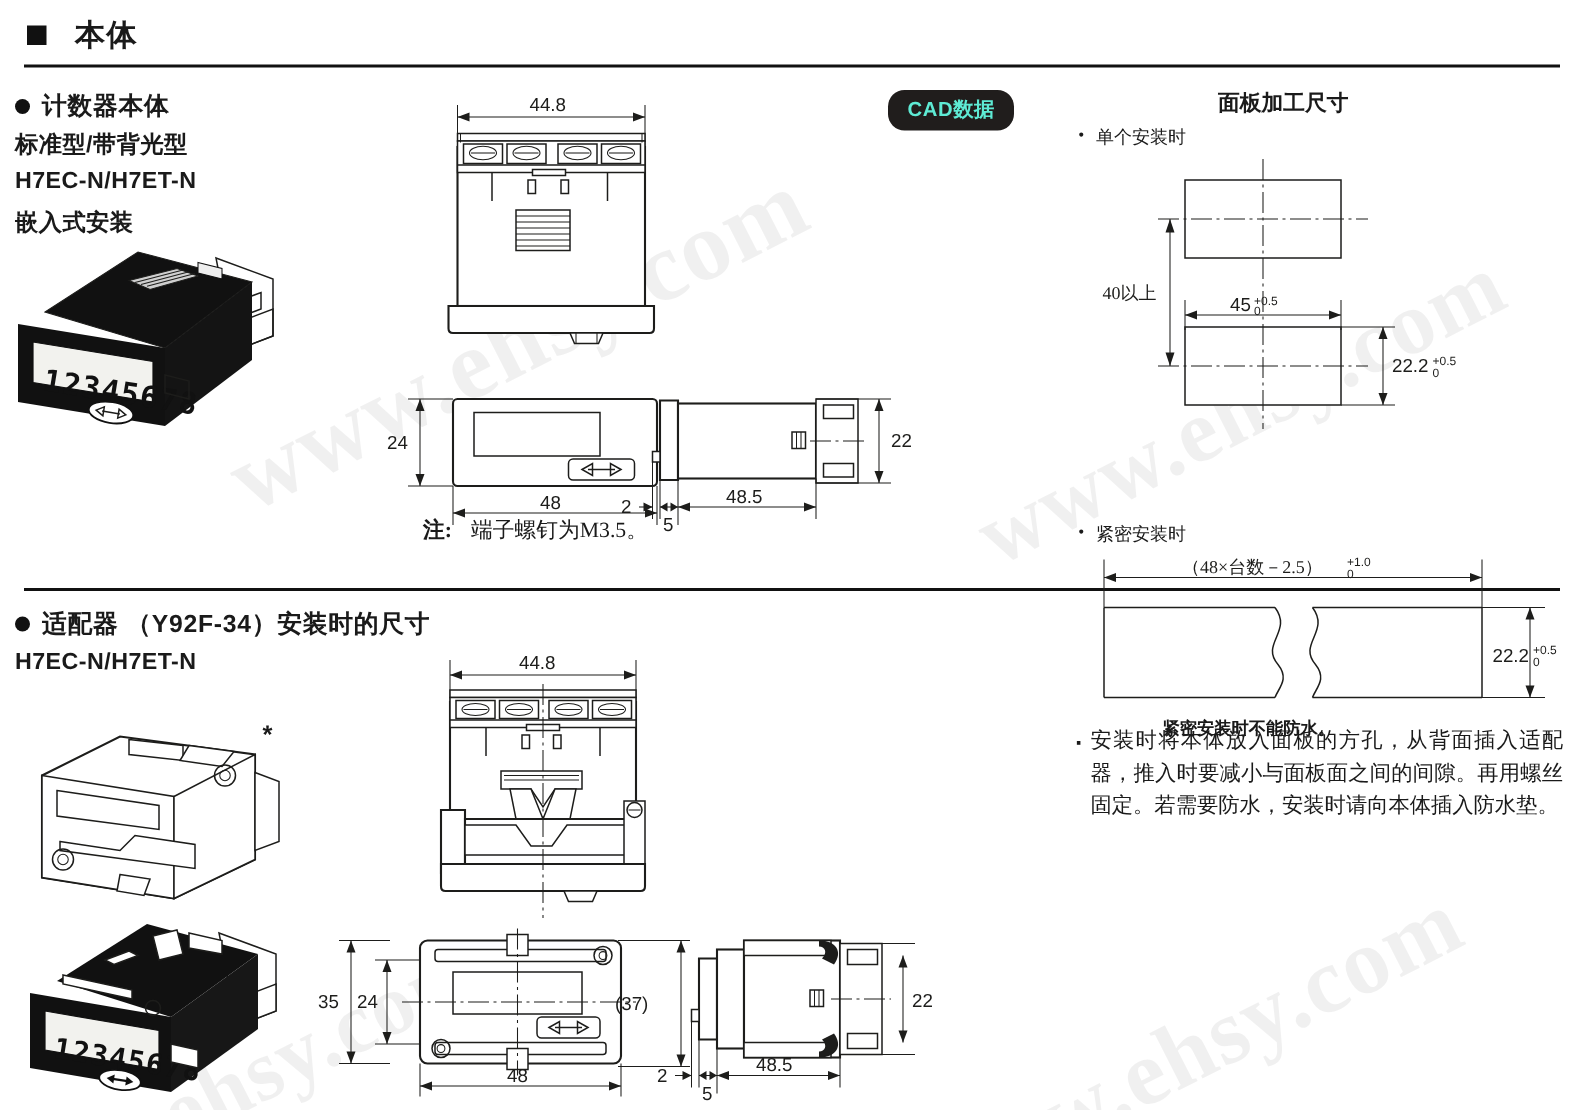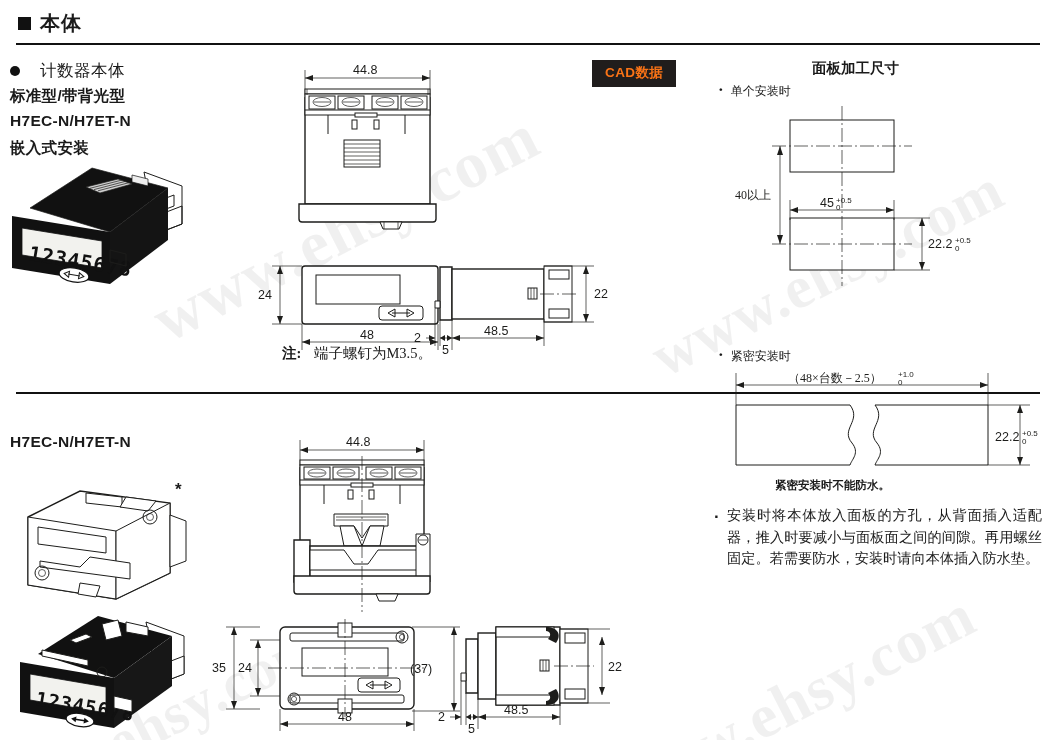--- a/index.html
+++ b/index.html
@@ -17,52 +17,52 @@
     font-weight:700;white-space:nowrap;pointer-events:none;
     transform-origin:left top;letter-spacing:1px;
   }
   .wm1{left:140px;top:290px;font-size:66px;transform:rotate(-27deg);}
   .wm2{left:640px;top:330px;font-size:60px;transform:rotate(-27deg);}
   .wm3{left:600px;top:760px;font-size:62px;transform:rotate(-27deg);}
   .wm4{left:-30px;top:780px;font-size:58px;transform:rotate(-27deg);}
 
   
   .sq-head{position:absolute;left:18px;top:10px;font-size:20px;font-weight:700;
-           letter-spacing:1px;display:flex;align-items:center;gap:9px;}
+           letter-spacing:1px;display:flex;align-items:center;gap:19px;}
   .sq-mark{width:13px;height:13px;background:#111;display:inline-block;}
   .rule{position:absolute;background:#111;}
   .rule-top{left:16px;top:43px;width:1024px;height:2.4px;}
   .rule-mid{left:16px;top:392px;width:1024px;height:2.4px;}
 
-  .dot-head{position:absolute;font-size:16.5px;font-weight:400;display:flex;
-            align-items:center;gap:20px;letter-spacing:.5px;}
+  .dot-head{position:absolute;font-size:16.5px;font-weight:700;display:flex;
+            align-items:center;gap:8px;letter-spacing:.5px;}
   .dot{width:10px;height:10px;border-radius:50%;background:#111;display:inline-block;}
   .sub-line{position:absolute;font-size:15.5px;font-weight:700;letter-spacing:.3px;}
   .sub-line.mono{font-family:"Liberation Sans",sans-serif;}
 
   
   .cad-badge{
     position:absolute;left:592px;top:60px;
-    background:#201d1c;color:#f97316;border-radius:0;
+    background:#201d1c;color:#5eead4;border-radius:11px;
     padding:4px 13px 5px;font-size:13.5px;font-weight:600;letter-spacing:.4px;
   }
   
   .panel-title{position:absolute;left:812px;top:59px;font-size:14.5px;font-weight:700;}
 
   .bullet-txt{position:absolute;font-size:12px;font-family:"Liberation Serif","DejaVu Serif",serif;}
   .bullet-txt::before{content:"\00b7";font-weight:900;margin-right:7px;font-size:17px;}
 
   .note-line{position:absolute;font-family:"Liberation Serif","DejaVu Serif",serif;font-size:14.5px;}
   .note-line b{font-weight:700;}
 
   .caption{position:absolute;font-size:11.5px;font-weight:700;}
 
   
-  .notes{position:absolute;left:712px;top:505px;width:330px;
-         font-family:Liberation Sans, sans-serif;font-size:14.2px;line-height:1.52;}
+  .notes{position:absolute;left:712px;top:485px;width:330px;
+         font-family:Liberation Mono, monospace;font-size:14.2px;line-height:1.52;}
   .notes li{margin-bottom:4px;list-style:none;position:relative;padding-left:15px;text-align:justify;}
   .notes li::before{content:"\00b7";position:absolute;left:2px;top:-1px;font-weight:900;font-size:17px;}
   .notes ul{margin:0;padding:0;}
 
   
   svg{position:absolute;overflow:visible;}
   .ln{stroke:#1d1d1b;fill:none;stroke-width:1;}
   .ln-th{stroke:#1d1d1b;fill:none;stroke-width:1.4;}
   .ln-thin{stroke:#1d1d1b;fill:none;stroke-width:.7;}
   .ctr{stroke:#1d1d1b;fill:none;stroke-width:.7;stroke-dasharray:14 3 2 3;}
@@ -342,20 +342,24 @@
   </svg>
 
   <div class="caption" style="left:775px;top:478px;">紧密安装时不能防水。</div>
 
   <div class="notes">
     <ul>
       <li>安装时将本体放入面板的方孔，从背面插入适配器，推入时要减小与面板面之间的间隙。再用螺丝固定。若需要防水，安装时请向本体插入防水垫。</li>
     </ul>
   </div>
 
+  <div class="dot-head" style="left:10px;top:405px;">
+    <span class="dot"></span>
+    <span>适配器 （Y92F-34）安装时的尺寸</span>
+  </div>
   <div class="sub-line mono" style="left:10px;top:433px;">H7EC-N/H7ET-N</div>
   <div style="position:absolute;left:175px;top:480px;font-size:17px;font-weight:700;">*</div>
 
   <svg class="artbox" style="left:20px;top:487px;" width="180" height="120" viewBox="0 0 180 120">
     <path class="ln-th fillw" d="M8 30 L60 4 L150 16 L150 86 L96 112 L8 98 Z"></path>
     <path class="ln fillw" d="M8 30 L96 44 L96 112 L8 98 Z"></path>
     <path class="ln fillw" d="M96 44 L150 16 L150 86 L96 112 Z"></path>
     <path class="ln fillw" d="M18 40 L86 50 L86 66 L18 57 Z"></path>
     <path class="ln fillw" d="M20 74 L60 80 L70 70 L110 76 L110 92 L20 80 Z"></path>
     <path class="ln fillw" d="M66 6 L102 10 L102 20 L66 16 Z"></path>

